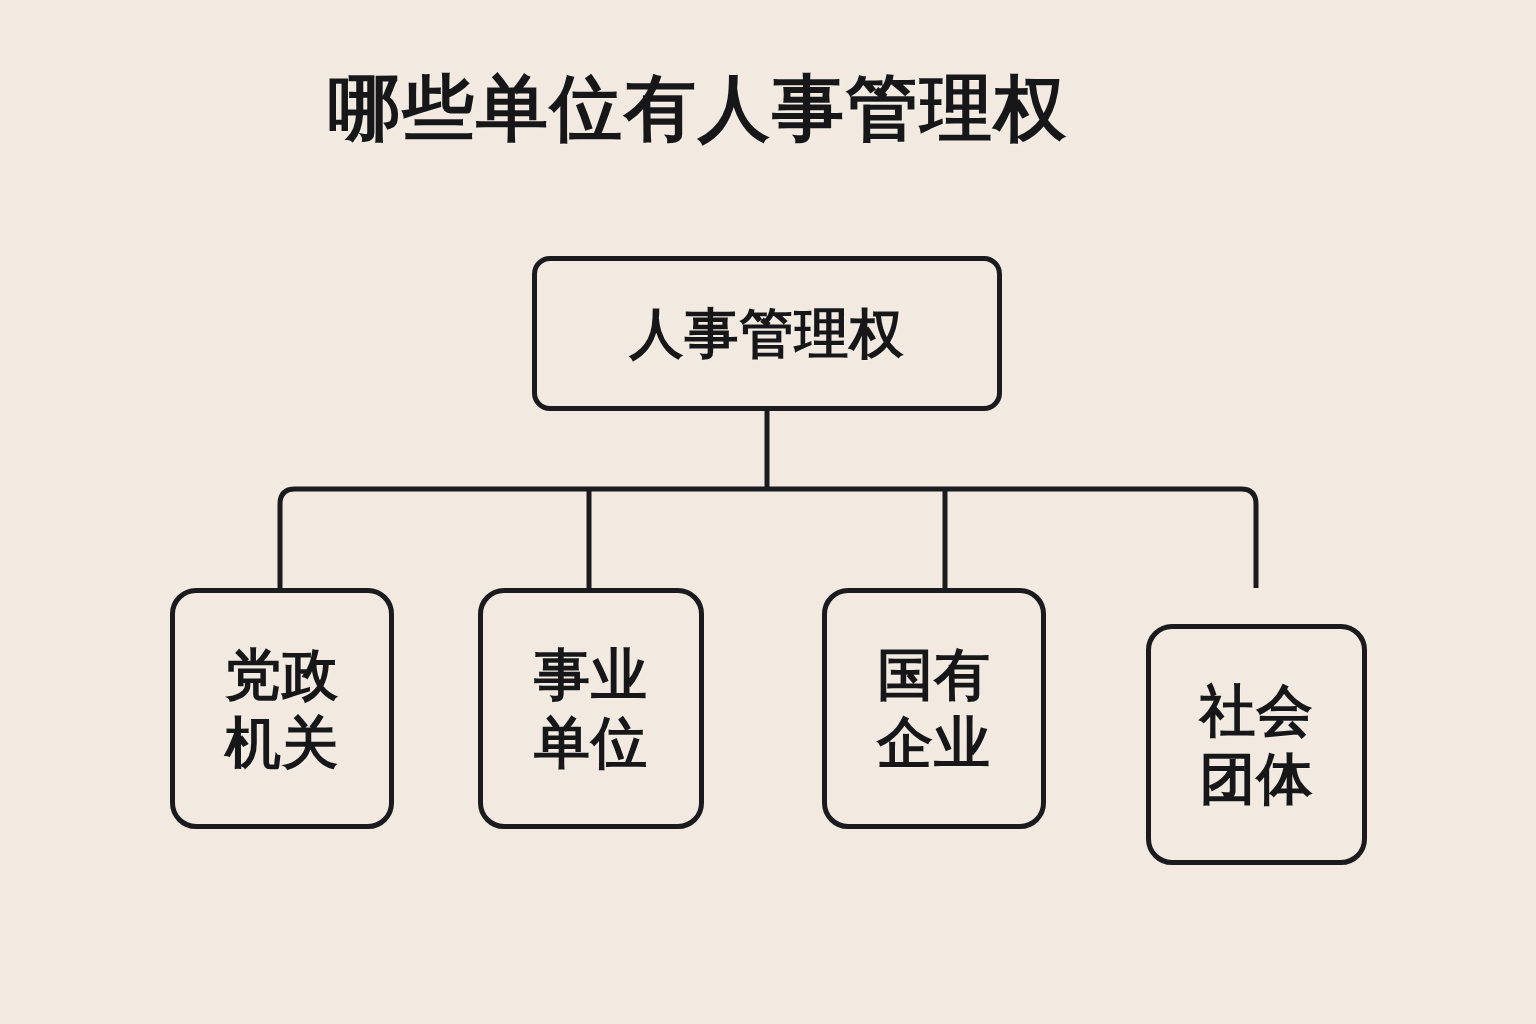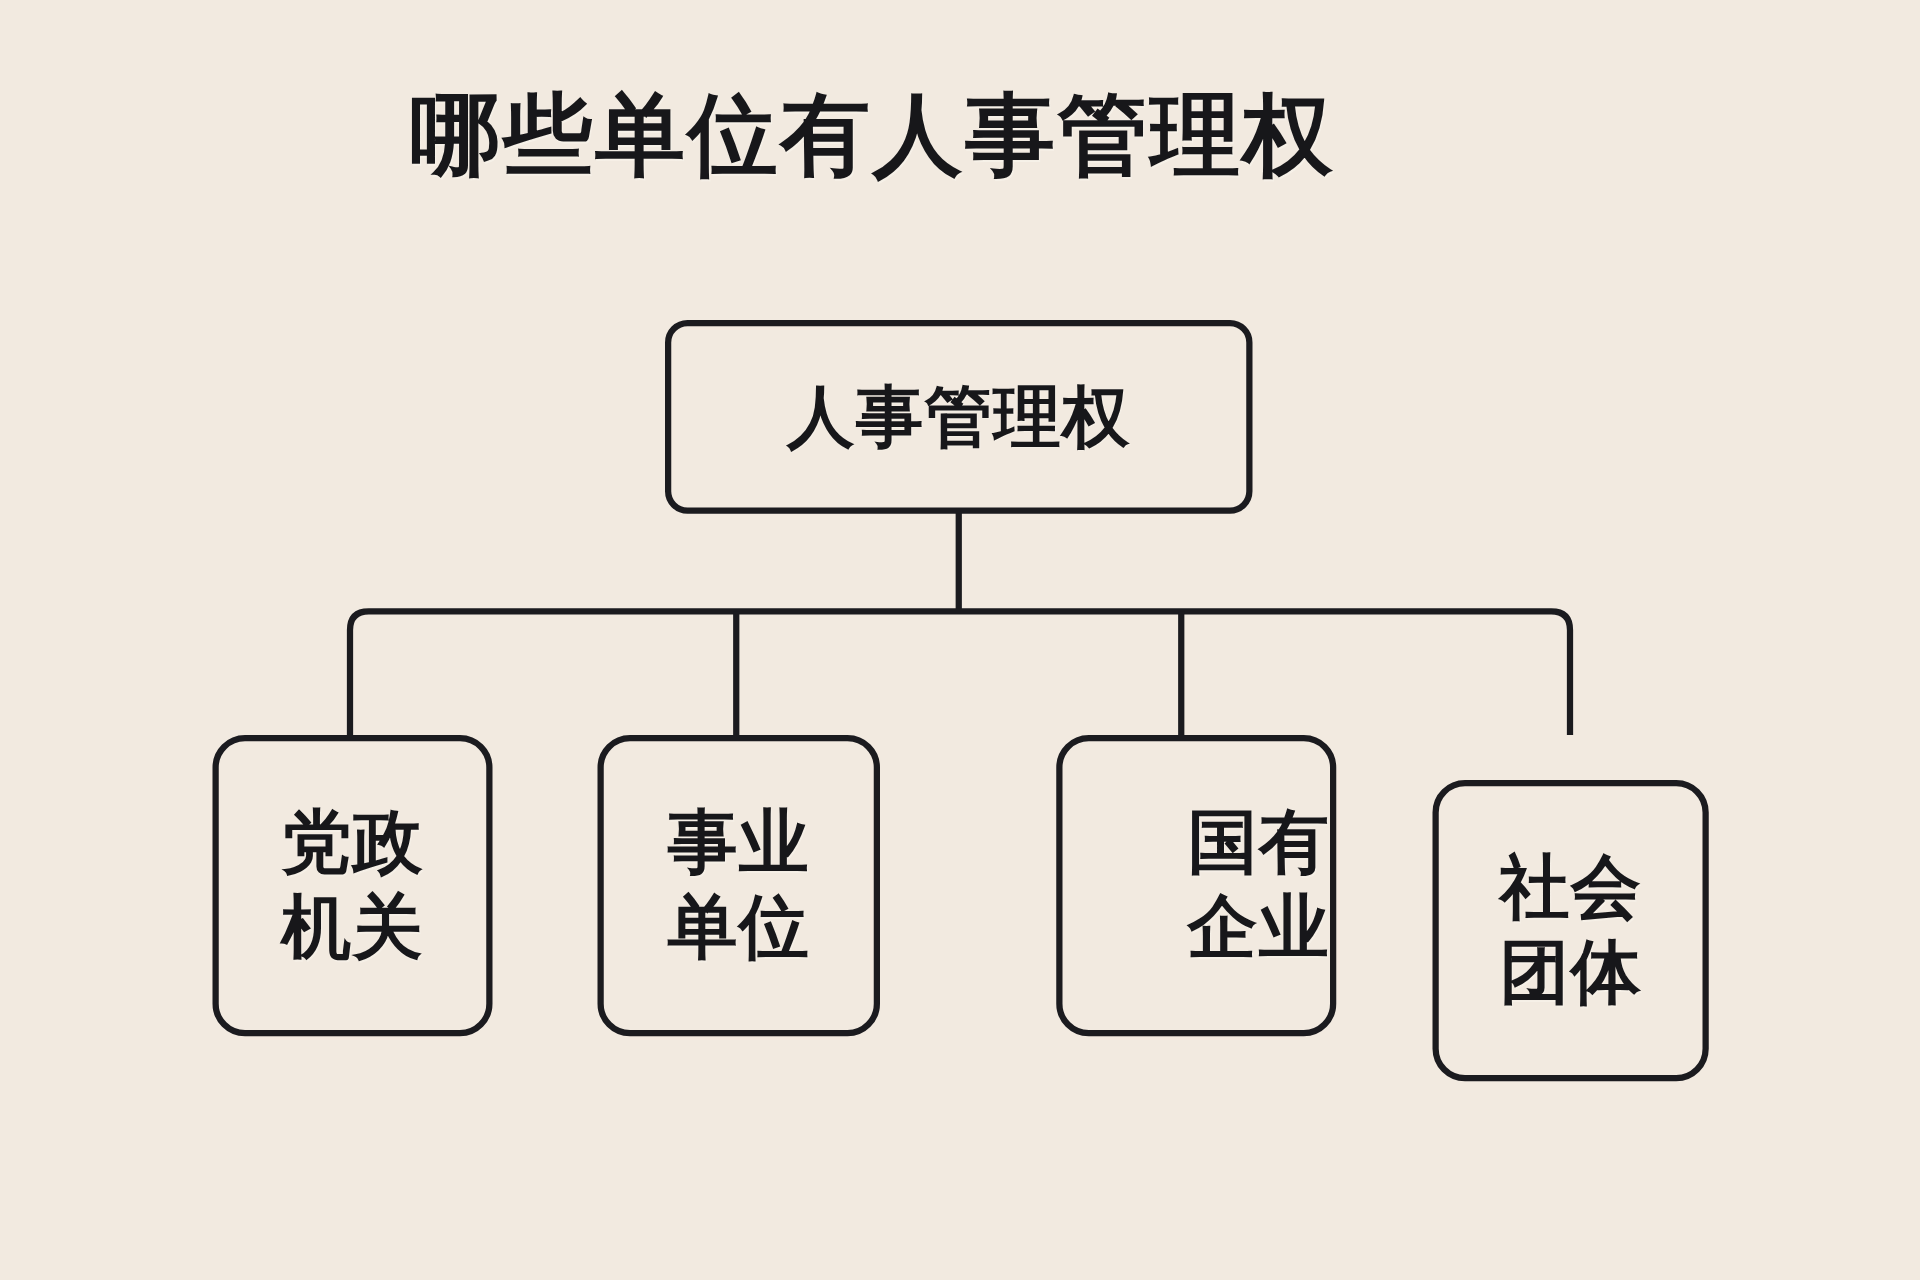--- a/index.html
+++ b/index.html
@@ -92,21 +92,21 @@
     line-height: 68px;
     z-index: 2;
   }
   .node-leaf .leaf-text {
     display: block;
     white-space: pre-line;
   }
 
   .leaf-1 { left: 170px;  width: 224px; }
   .leaf-2 { left: 478px;  width: 226px; align-items: center; }
-  .leaf-3 { left: 845px;  width: 224px; justify-content: flex-end; }
+  .leaf-3 { left: 822px;  width: 224px; }
   .leaf-4 { left: 1146px; width: 221px; margin-top: 36px; }
 </style>
 </head>
 <body>
 
 <div id="canvas">
 
   <div class="diagram-title">哪些单位有人事管理权</div>
 
   <svg id="connectors" viewBox="0 0 1536 1024">

